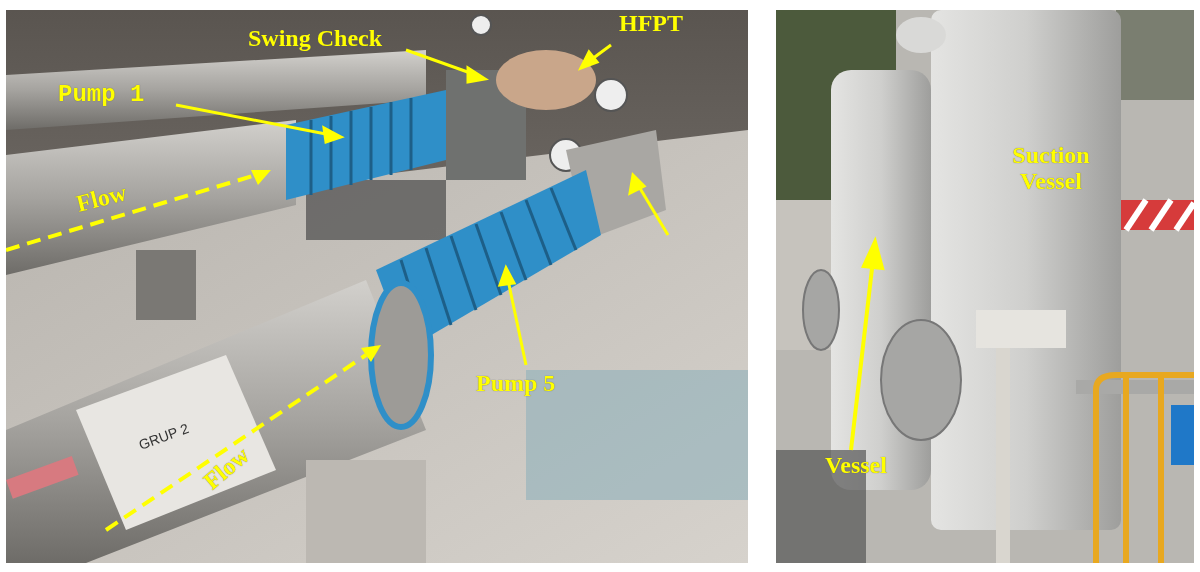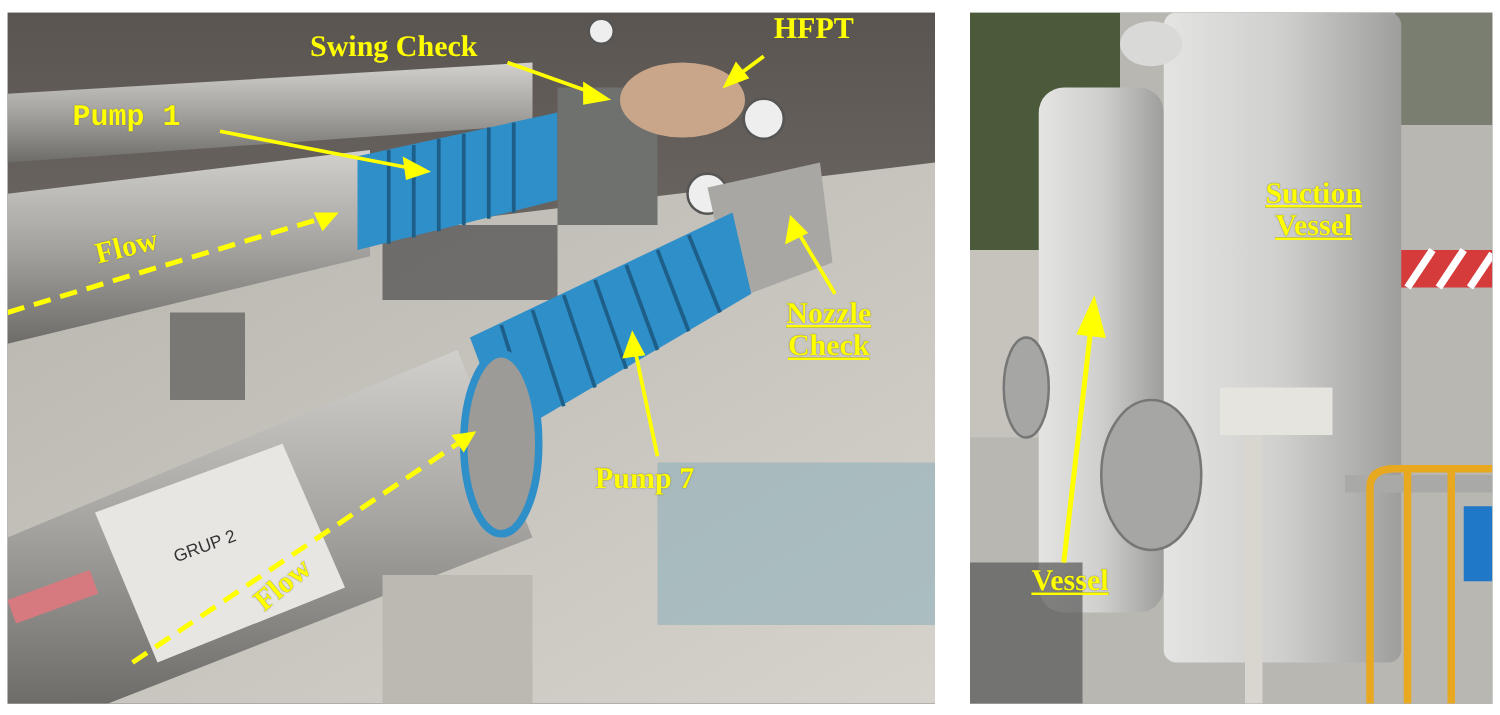--- a/index.html
+++ b/index.html
@@ -1,21 +1,21 @@
 <!DOCTYPE html>
 <html><head>
 <meta charset="utf-8">
 <style>
   html, body { margin:0; padding:0; background:#ffffff; }
   body { width:1200px; height:572px; position:relative; overflow:hidden; font-family:"Liberation Serif", serif; }
   .panel { position:absolute; overflow:hidden; }
   #left-photo { left:6px; top:10px; width:742px; height:553px; background:#8a8682; }
   #right-photo { left:776px; top:10px; width:418px; height:553px; background:#9c9c98; }
   .lbl { position:absolute; color:#ffff00; font-weight:bold; font-size:24px; line-height:26px; white-space:nowrap; text-shadow:0 0 1px #555; }
-  .lbl.c { text-align:center;text-decoration:underline; }
+  .lbl.c { text-align:center; }
   svg.overlay { position:absolute; left:0; top:0; }
 </style>
 </head>
 <body>
 
 <div class="panel" id="left-photo">
   <svg class="overlay" width="742" height="553">
     <defs>
       <linearGradient id="bgwall" x1="0" y1="0" x2="0" y2="1">
         <stop offset="0" stop-color="#5a5550"></stop>
@@ -92,25 +92,21 @@
     <g fill="#ffff00">
       <polygon points="265,160 245,160 252,175"></polygon>
       <polygon points="375,335 355,338 365,352"></polygon>
     </g>
   </svg>
 
   <div class="lbl" style="left:242px;top:15px;">Swing Check</div>
   <div class="lbl" style="left:613px;top:0;">HFPT</div>
   <div class="lbl" style="left:52px;top:72px;font-family:Liberation Mono, monospace;">Pump 1</div>
   <div class="lbl" style="left:70px;top:175px;transform:rotate(-14deg);">Flow</div>
-  <div class="lbl c" style="left:612px;top:228px;width:90px;">
-    <div>Nozzle</div>
-    <div>Check</div>
-  </div>
-  <div class="lbl" style="left:470px;top:360px;">Pump 7</div>
+  <div class="lbl" style="left:470px;top:360px;">Pump 5</div>
   <div class="lbl" style="left:195px;top:445px;transform:rotate(-40deg);">Flow</div>
 </div>
 
 <div class="panel" id="right-photo">
   <svg class="overlay" width="418" height="553">
     <defs>
       <linearGradient id="vessel" x1="0" y1="0" x2="1" y2="0">
         <stop offset="0" stop-color="#e4e4e2"></stop>
           <stop offset="0.5" stop-color="#cfcfcd"></stop>
           <stop offset="1" stop-color="#9e9e9c"></stop>

